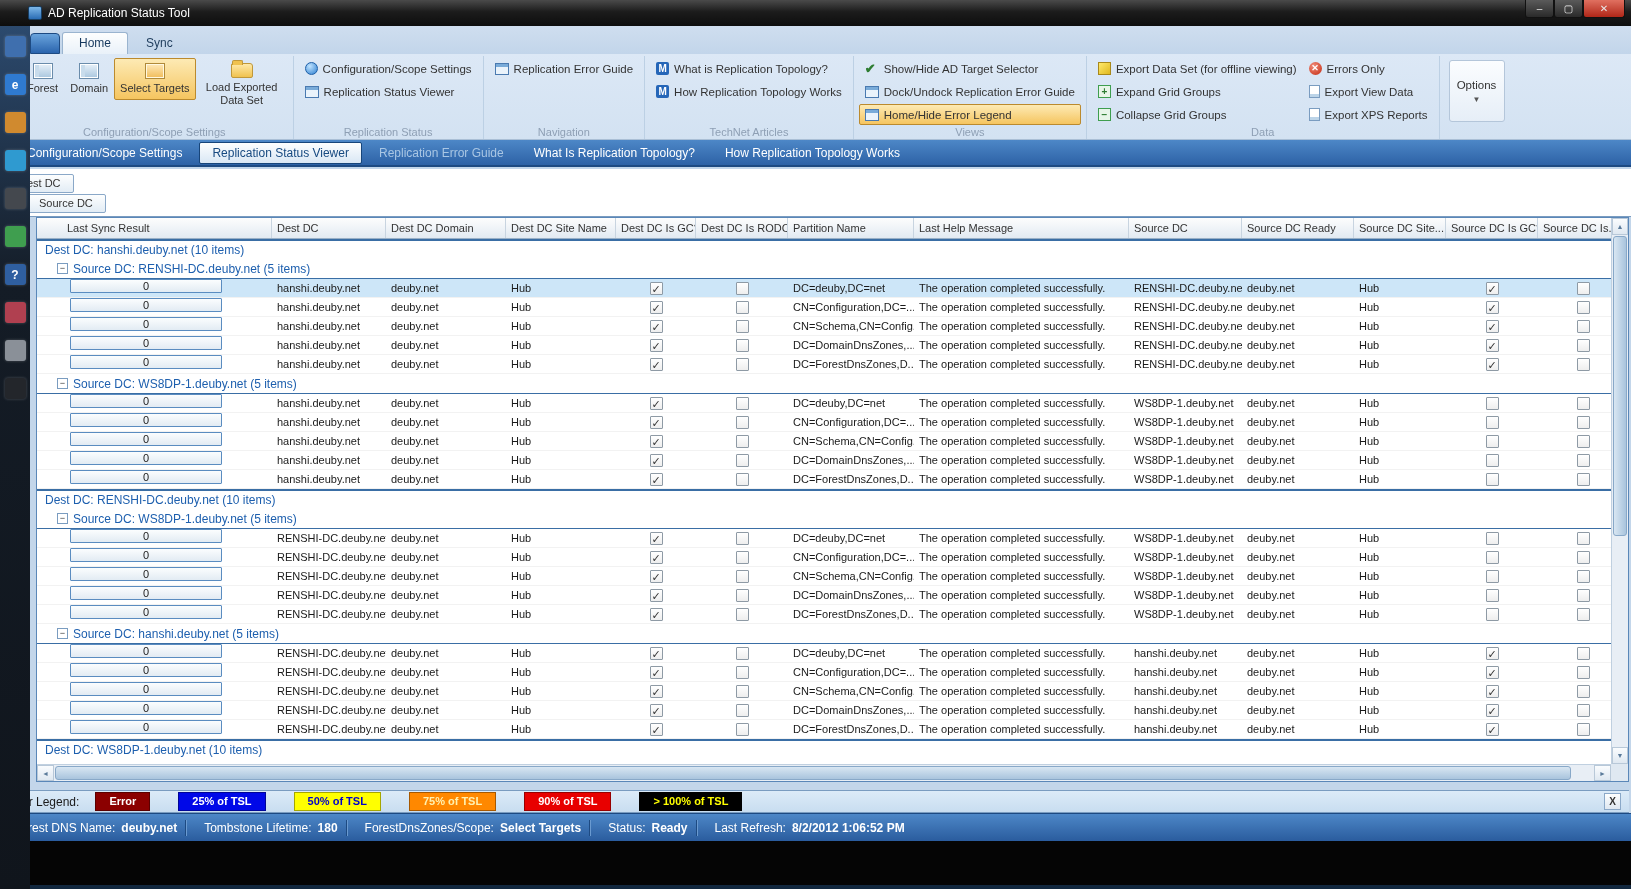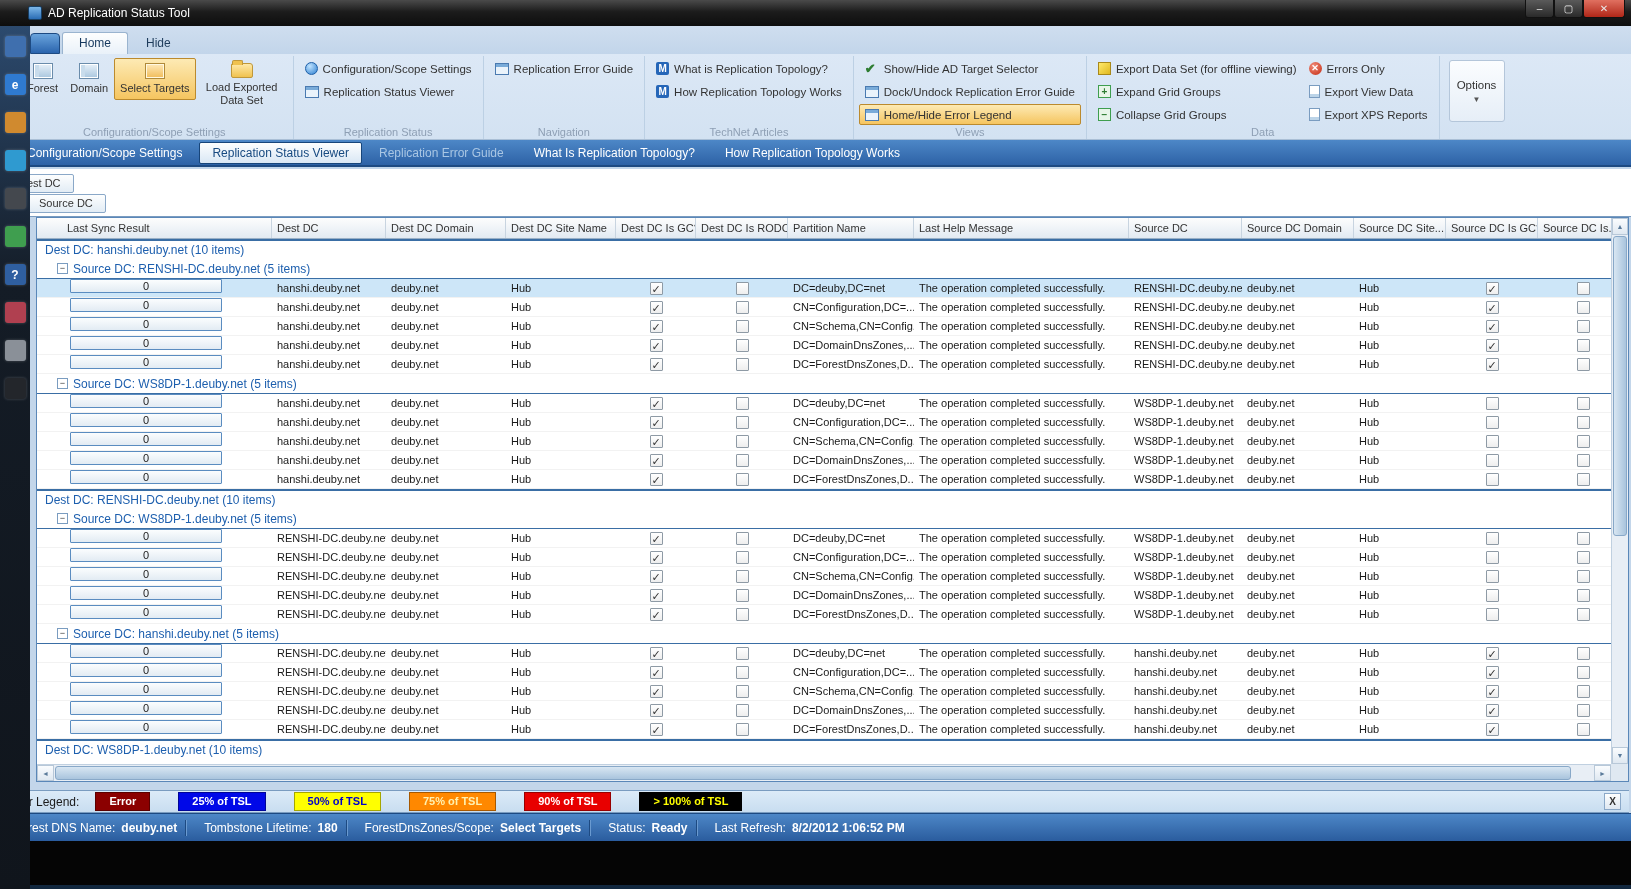--- a/index.html
+++ b/index.html
@@ -148,21 +148,21 @@
       <div class="wbtn">–</div>
       <div class="wbtn">▢</div>
       <div class="wbtn close">✕</div>
     </div>
   </div>
 
   <div class="ribbon">
     <div class="rtabs">
       <div class="appbtn"></div>
       <div class="rtab active">Home</div>
-      <div class="rtab">Hide</div>
+      <div class="rtab">Sync</div>
     </div>
     <div class="rbody">
 
 
       <div class="rgroup">
         <div class="bigbtn">
           <span class="ic ic-org"></span>
           <span>Forest</span>
         </div>
         <div class="bigbtn">
@@ -296,21 +296,21 @@
     <div class="ghead">
         <div class="hcell" style="width: 235px;">Last Sync Result</div>
         <div class="hcell" style="width: 114px;">Dest DC</div>
         <div class="hcell" style="width: 120px;">Dest DC Domain</div>
         <div class="hcell" style="width: 110px;">Dest DC Site Name</div>
         <div class="hcell" style="width: 80px;">Dest DC Is GC?</div>
         <div class="hcell" style="width: 92px;">Dest DC Is RODC?</div>
         <div class="hcell" style="width: 126px;">Partition Name</div>
         <div class="hcell" style="width: 215px;">Last Help Message</div>
         <div class="hcell" style="width: 113px;">Source DC</div>
-        <div class="hcell" style="width: 112px;">Source DC Domain</div>
+        <div class="hcell" style="width: 112px;">Source DC Ready</div>
         <div class="hcell" style="width: 92px;">Source DC Site...</div>
         <div class="hcell" style="width: 92px;">Source DC Is GC?</div>
         <div class="hcell" style="width: 90px;">Source DC Is...</div>
       </div>
     <div class="gbody">
         <div class="grow1">
           <span>Dest DC: hanshi.deuby.net (10 items)</span>
         </div>
         <div class="grow2">
           <span class="collapse-box">−</span>

